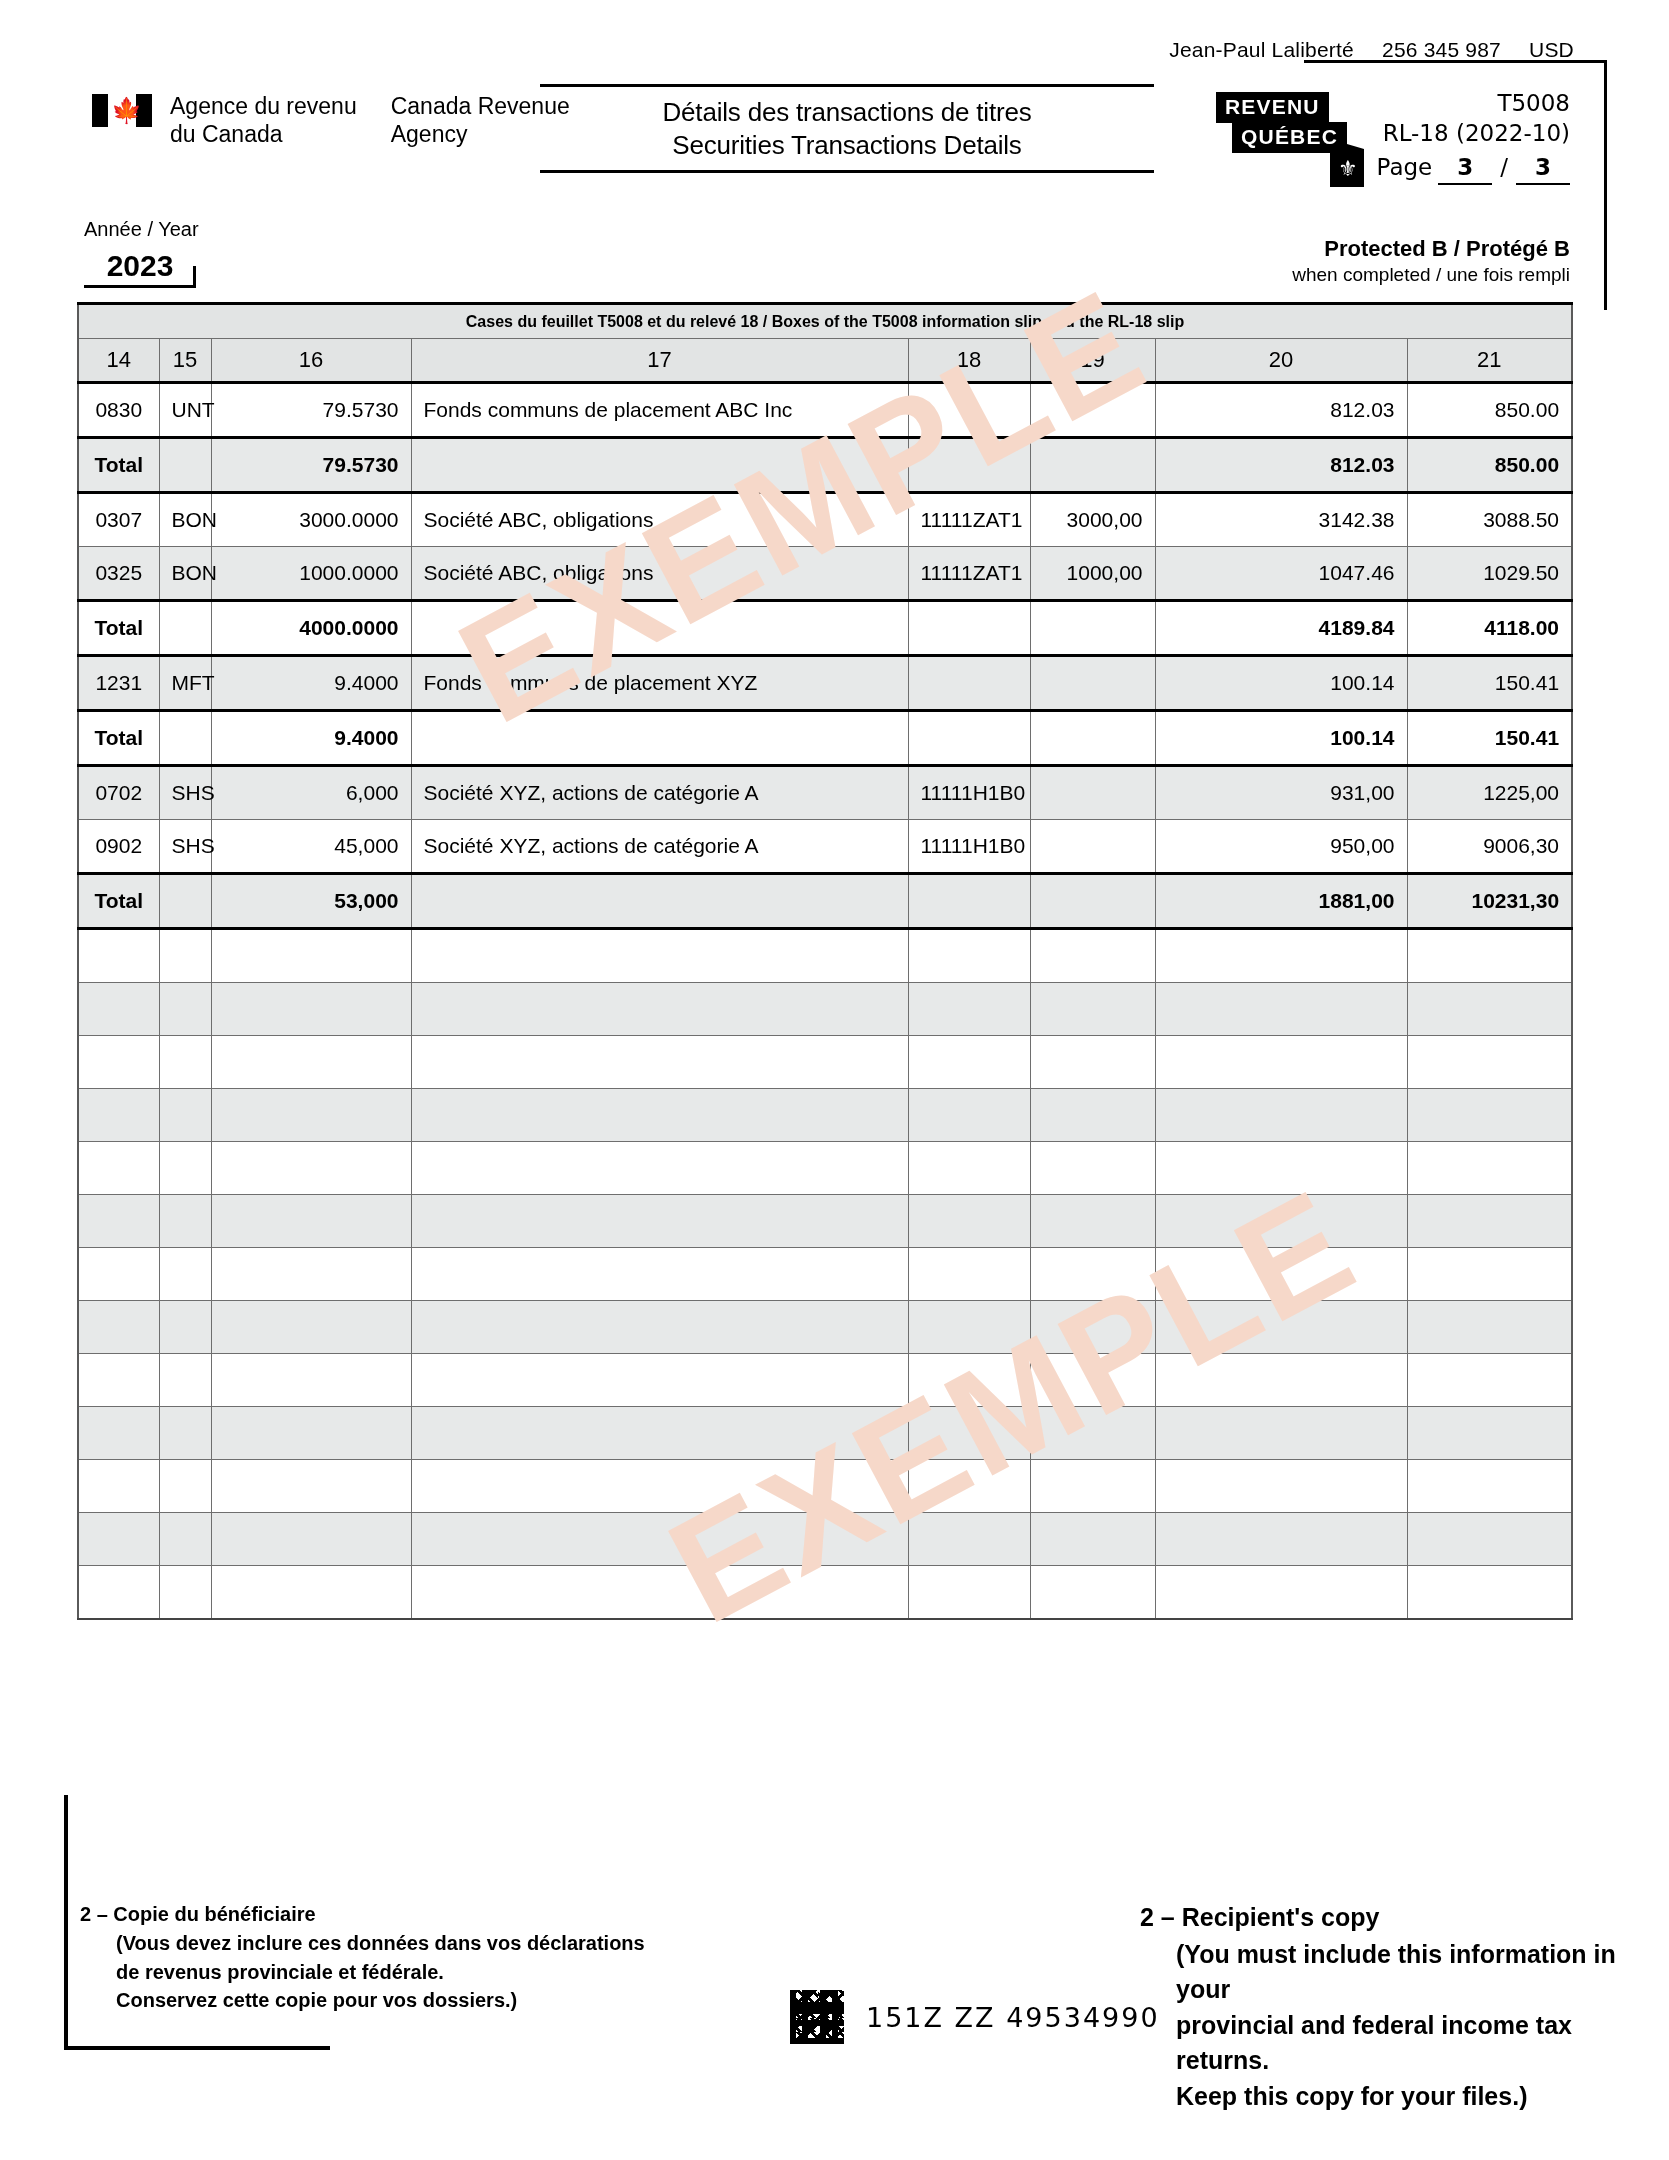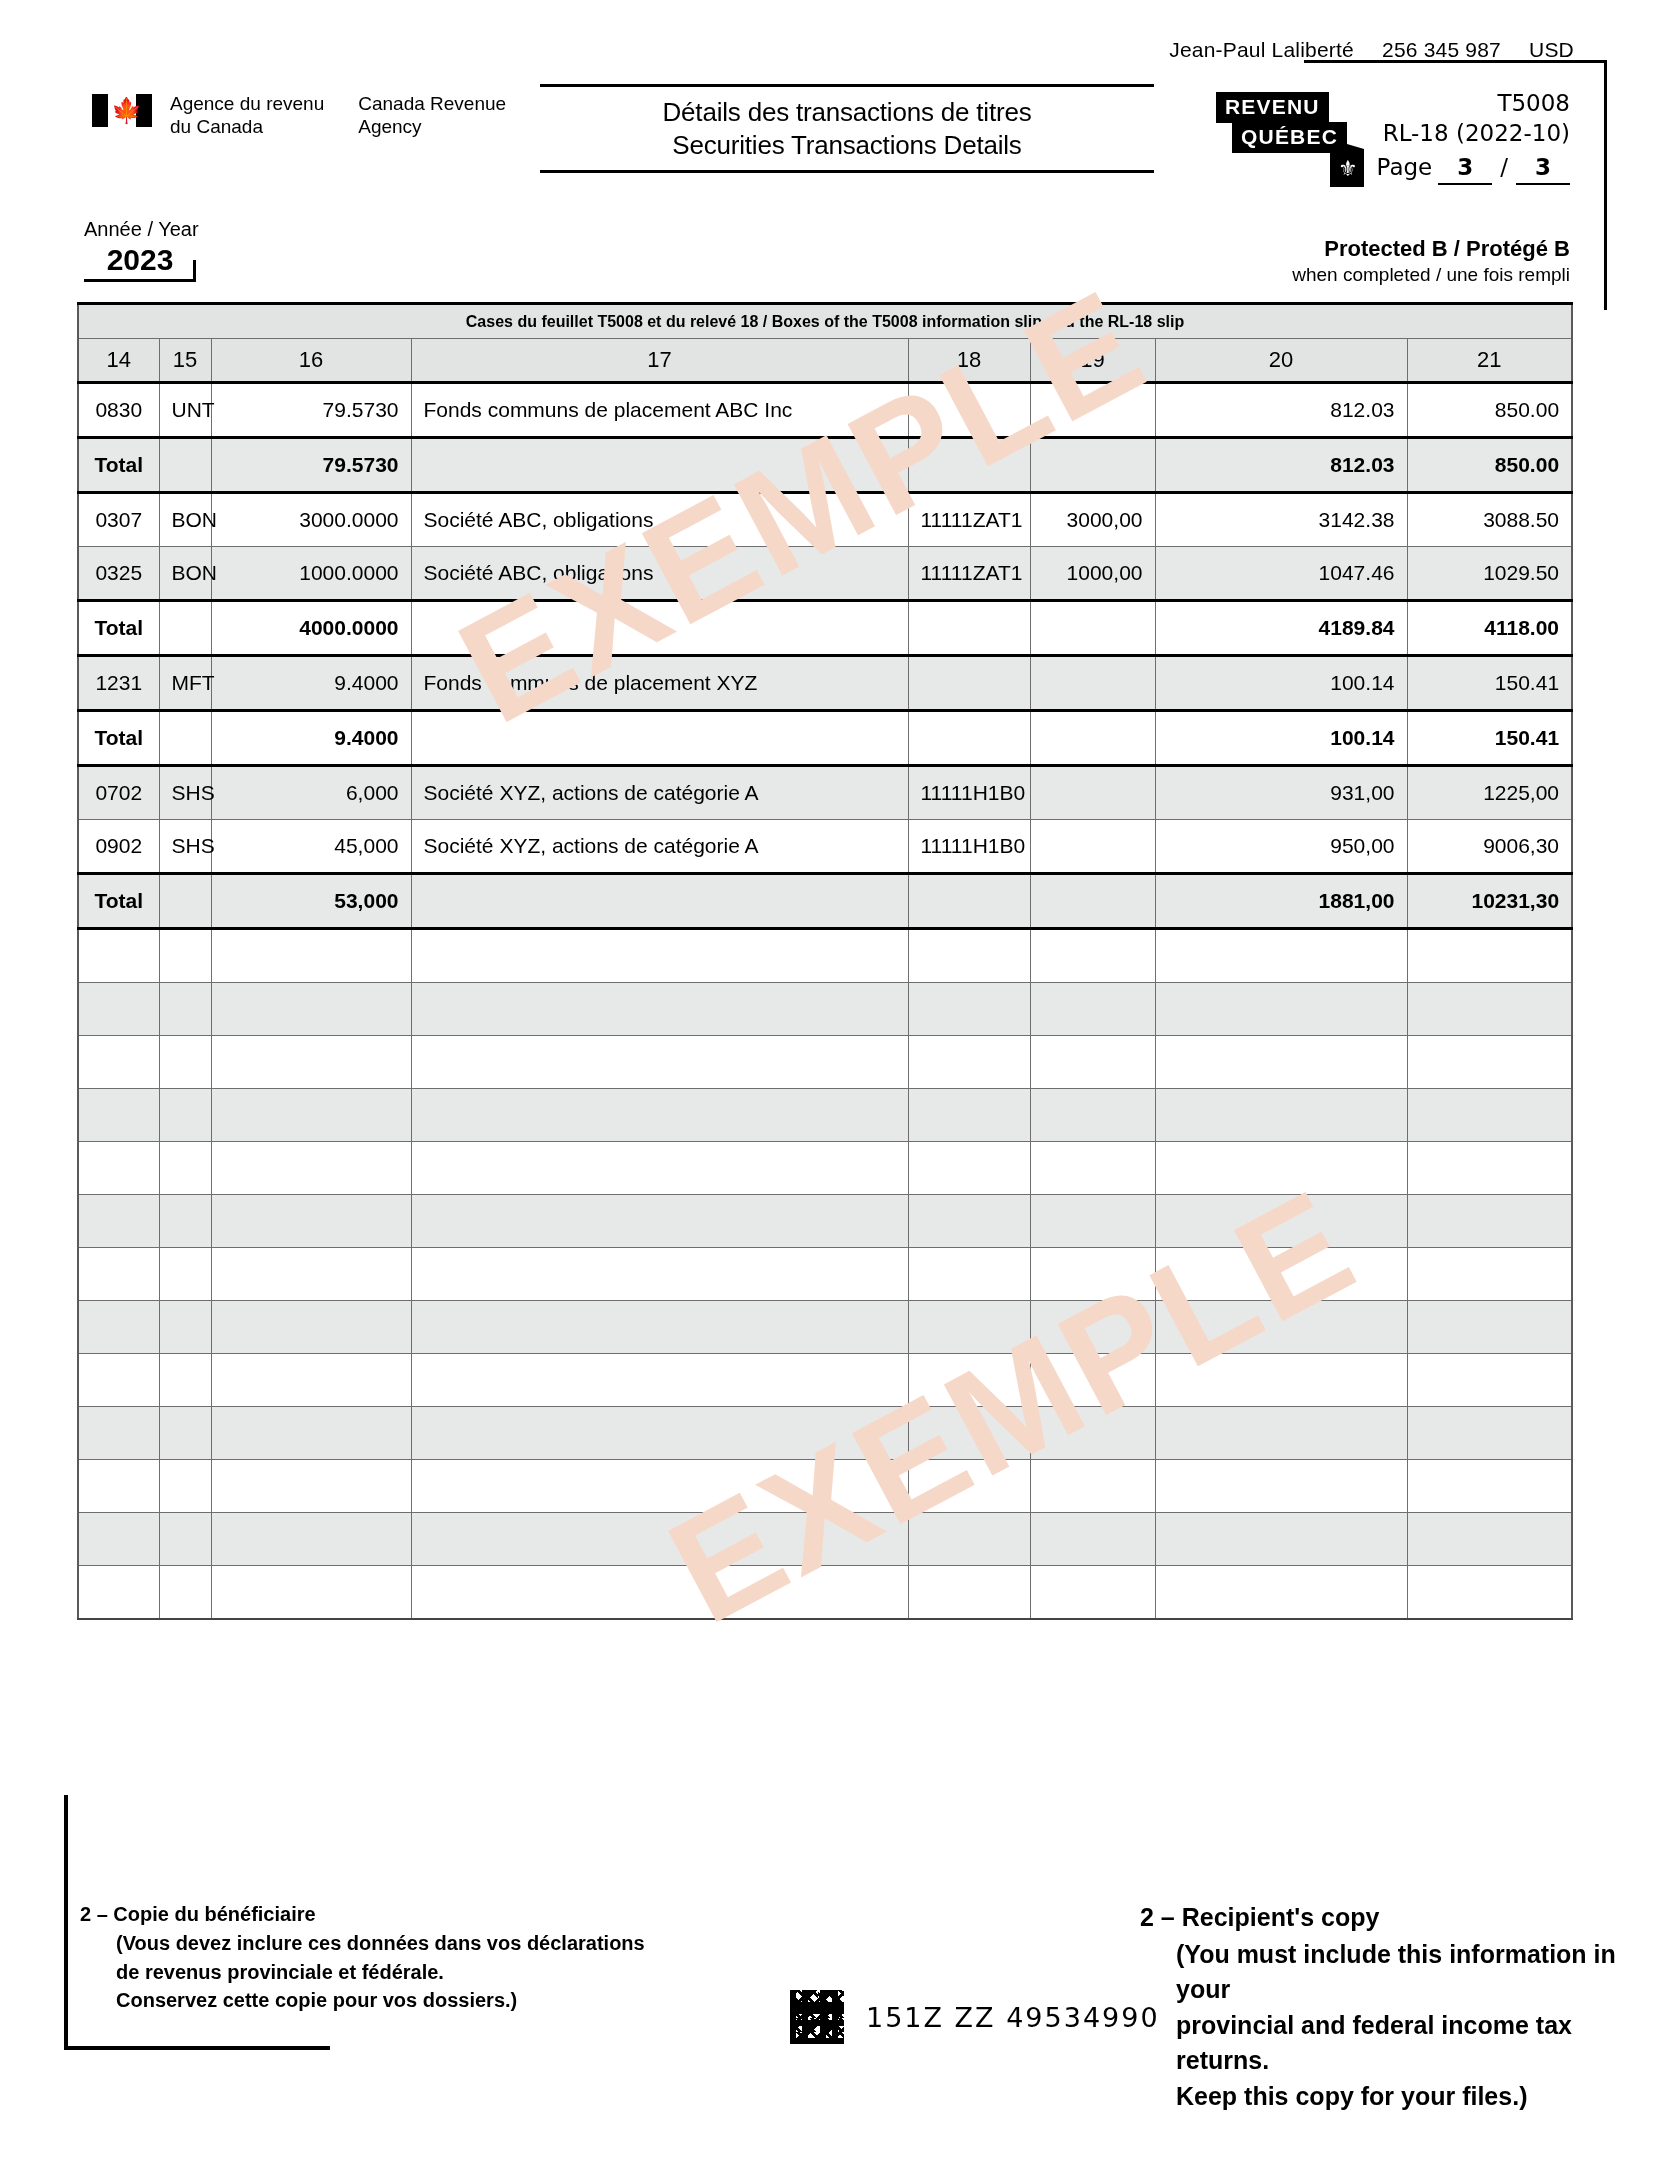--- a/index.html
+++ b/index.html
@@ -64,21 +64,21 @@
   #cra-flag .bar {
     position: absolute; top: 0; width: 16px; height: 33px; background: #000;
   }
   #cra-flag .bar.left { left: 0; }
   #cra-flag .bar.right { right: 0; }
   #cra-flag .leaf {
     position: absolute; left: 19px; top: 4px;
     font-size: 25px; line-height: 25px; color: #000;
   }
   .cra-text {
-    font-size: 19px;
+    font-size: 23px;
     line-height: 1.22;
     margin-left: 18px;
     white-space: pre-line;
   }
   #cra-text-en { margin-left: 34px; }
 
   
   #title-block {
     position: absolute;
     left: 540px; top: 84px;
@@ -159,21 +159,21 @@
   #page-line .pg-sep { margin: 0 8px; }
 
   
   #year-block {
     position: absolute;
     left: 84px; top: 218px;
   }
   #year-label { font-size: 20px; }
   #year-value-wrap {
     position: relative;
-    margin-top: 2px;
+    margin-top: 8px;
     width: 112px;
   }
   #year-value {
     font-weight: bold;
     font-size: 30px;
     text-align: center;
     padding: 0 6px 2px 6px;
     border-bottom: 3px solid #000;
   }
   #year-tick {

